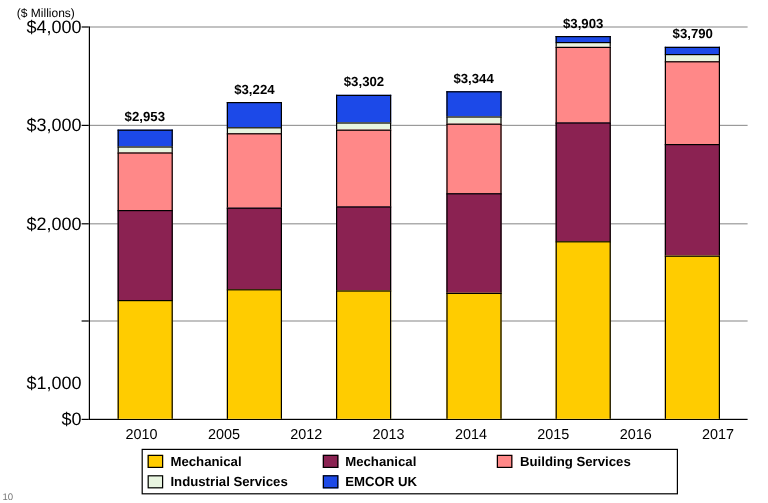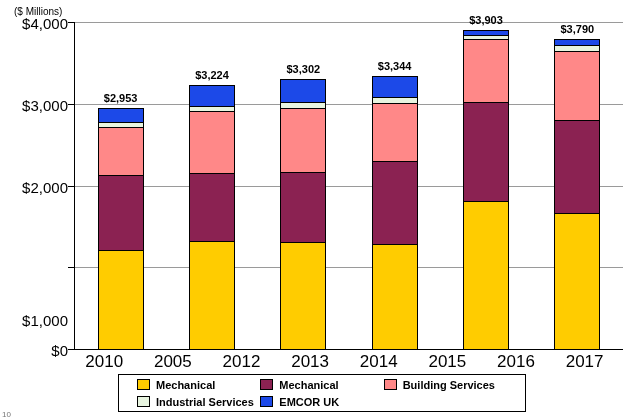--- a/index.html
+++ b/index.html
@@ -104,38 +104,38 @@
     left: 74px;
     top: 352px;
     width: 549px;
     height: 20px;
     display: flex;
     align-items: center;
     justify-content: space-around;
   }
   .xtick {
     width: 46px;
-    text-align: left;
-    font-size: 17px;
+    text-align: right;
+    font-size: 12px;
     color: #000;
   }
   
   #legend {
     position: absolute;
     left: 118px;
     top: 374px;
-    width: 408px;
+    width: 447px;
     height: 38px;
     border: 1px solid #000;
     box-sizing: border-box;
     display: grid;
     grid-template-columns: 1fr 1fr 1fr;
     grid-template-rows: 1fr 1fr;
     align-items: center;
-    padding: 1px 18px;
+    padding: 1px 4px;
     background: #fff;
   }
   .legend-item {
     display: flex;
     align-items: center;
     font-size: 11px;
     font-weight: bold;
     color: #000;
   }
   .legend-swatch {

